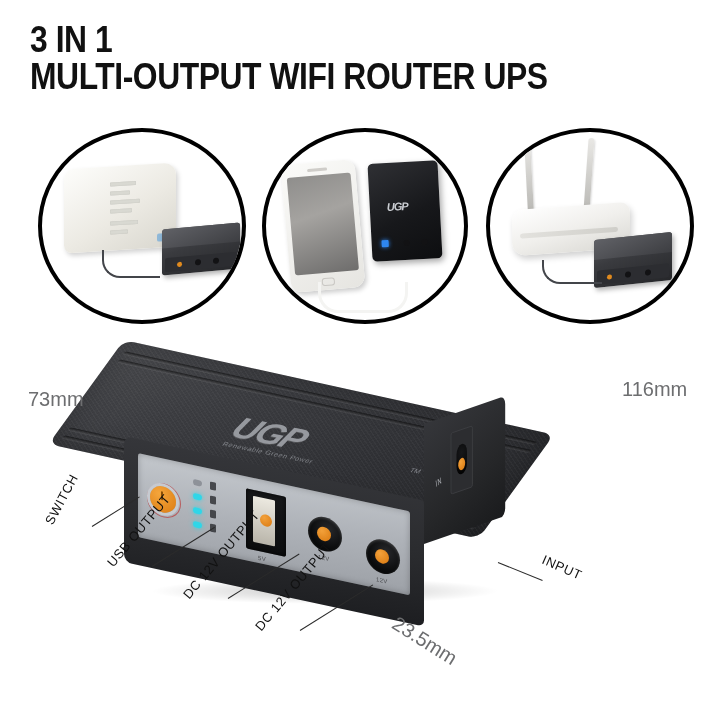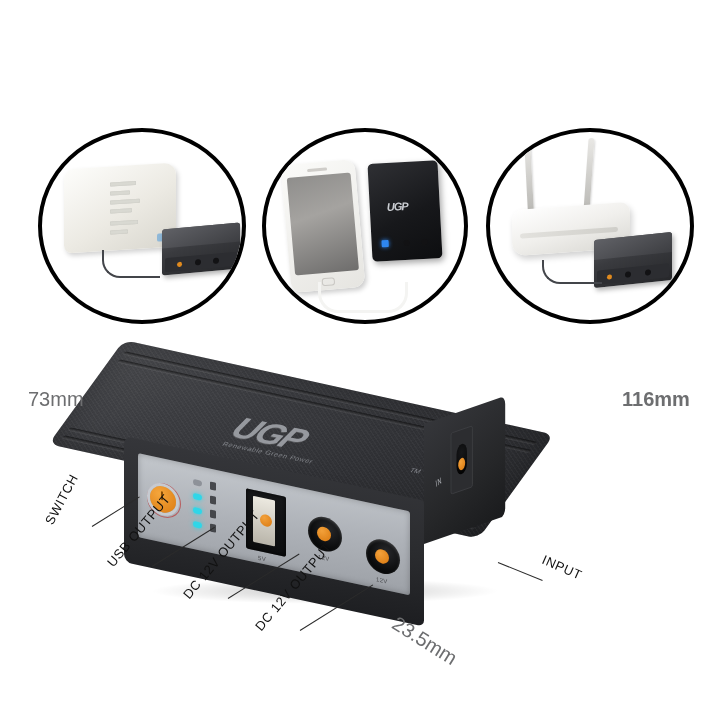--- a/index.html
+++ b/index.html
@@ -187,20 +187,24 @@
   .callout{position:absolute;font-size:13px;color:#111;letter-spacing:.6px;white-space:nowrap;}
   .dim{position:absolute;font-size:20px;color:#6d6e70;white-space:nowrap;
     font-family:"Liberation Sans",sans-serif;}
   .leader{position:absolute;background:#2b2b2b;height:1px;transform-origin:left center;}
 </style>
 </head>
 <body>
 
 <div id="stage">
 
+  <div class="headline">
+    <div class="hl-line hl1">3 IN 1</div>
+    <div class="hl-line hl2">MULTI-OUTPUT WIFI ROUTER UPS</div>
+  </div>
 
   <div class="circle c1">
     <div class="cinner">
       <div class="modem">
         <div class="modem-leds">
           <div class="modem-led" style="width:26px"></div>
           <div class="modem-led" style="width:20px"></div>
           <div class="modem-led" style="width:30px"></div>
           <div class="modem-led" style="width:22px"></div>
           <div class="modem-led" style="width:28px;margin-top:8px"></div>
@@ -315,21 +319,21 @@
 
       <div class="rightface">
         <div class="inpanel">
           <div class="injack"></div>
         </div>
         <div class="in-label">IN</div>
       </div>
     </div>
 
     <div class="dim" style="left:28px;top:58px;">73mm</div>
-    <div class="dim" style="left:622px;top:58px;font-weight:bold;">116mm</div>
+    <div class="dim" style="left:622px;top:48px;">116mm</div>
     <div class="dim" style="left:400px;top:282px;transform:rotate(32deg);transform-origin:left top;">23.5mm</div>
 
     <div class="leader" style="left:92px;top:196px;width:56px;transform:rotate(-32deg);"></div>
     <div class="leader" style="left:152px;top:236px;width:74px;transform:rotate(-32deg);"></div>
     <div class="leader" style="left:228px;top:268px;width:84px;transform:rotate(-32deg);"></div>
     <div class="leader" style="left:300px;top:300px;width:86px;transform:rotate(-32deg);"></div>
     <div class="leader" style="left:498px;top:232px;width:48px;transform:rotate(22deg);"></div>
 
     <div class="callout" style="left:42px;top:190px;transform:rotate(-62deg);transform-origin:left top;">SWITCH</div>
     <div class="callout" style="left:104px;top:230px;transform:rotate(-50deg);transform-origin:left top;">USB OUTPUT</div>

